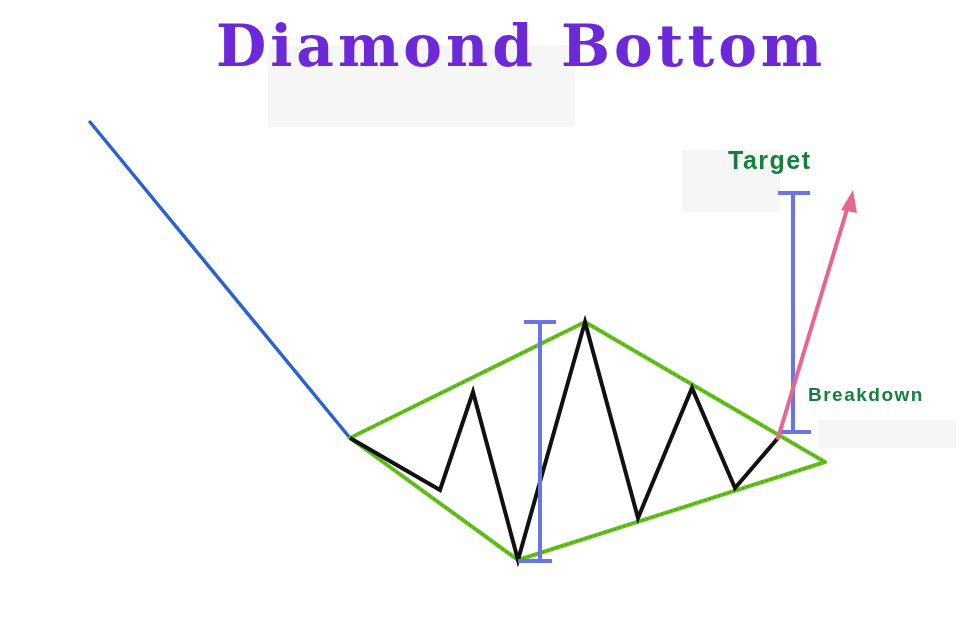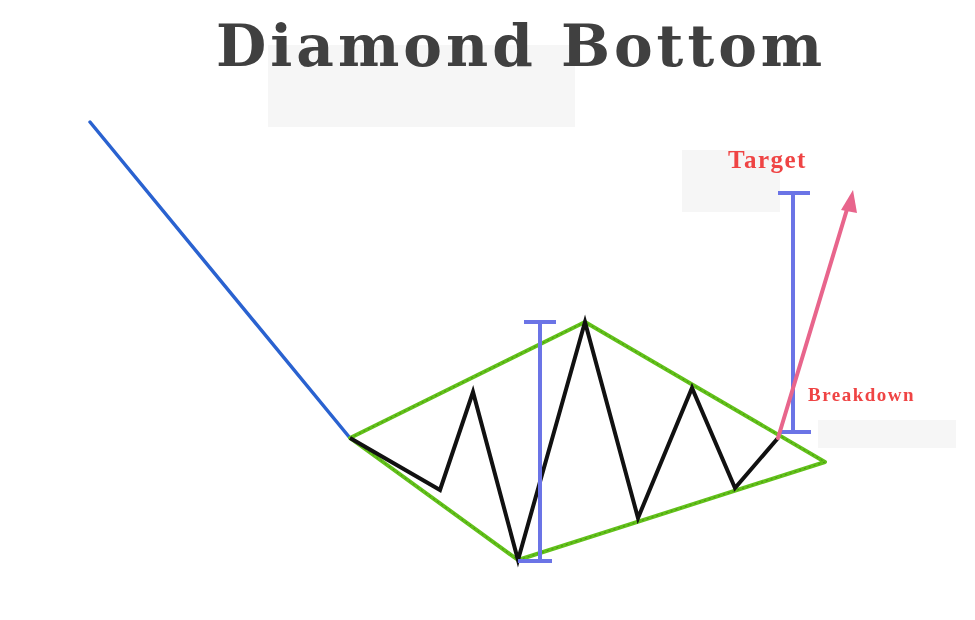--- a/index.html
+++ b/index.html
@@ -1,26 +1,26 @@
 <!DOCTYPE html>
 <html><head>
 <meta charset="utf-8">
 <style>
   html, body { margin: 0; padding: 0; background: #ffffff; }
   body { width: 975px; height: 620px; position: relative; overflow: hidden; }
   .bgpatch { position: absolute; background: #f6f6f6; }
   .title {
     position: absolute; left: 216px; top: 6px; width: 620px; height: 80px;
     font-family: "DejaVu Serif", "Liberation Serif", serif; font-weight: bold;
-    font-size: 58px; letter-spacing: 4px; color: #404040; line-height: 80px;
+    font-size: 58px; letter-spacing: 4px; color: #6d28d9; line-height: 80px;
     white-space: nowrap;
   }
   .label {
-    position: absolute; font-family: Liberation Serif, serif;
-    font-weight: bold; color: #ef4444; white-space: nowrap; letter-spacing: 1.5px;
+    position: absolute; font-family: Liberation Sans, sans-serif;
+    font-weight: bold; color: #15803d; white-space: nowrap; letter-spacing: 1.5px;
   }
   .lbl-target { left: 728px; top: 146px; font-size: 25px; }
   .lbl-breakdown { left: 808px; top: 384px; font-size: 19px; }
   svg.diagram { position: absolute; left: 0; top: 0; }
 </style>
 </head>
 <body>
 
 <div class="bgpatch" style="left:268px;top:45px;width:307px;height:82px;"></div>
 <div class="bgpatch" style="left:682px;top:150px;width:98px;height:62px;"></div>

